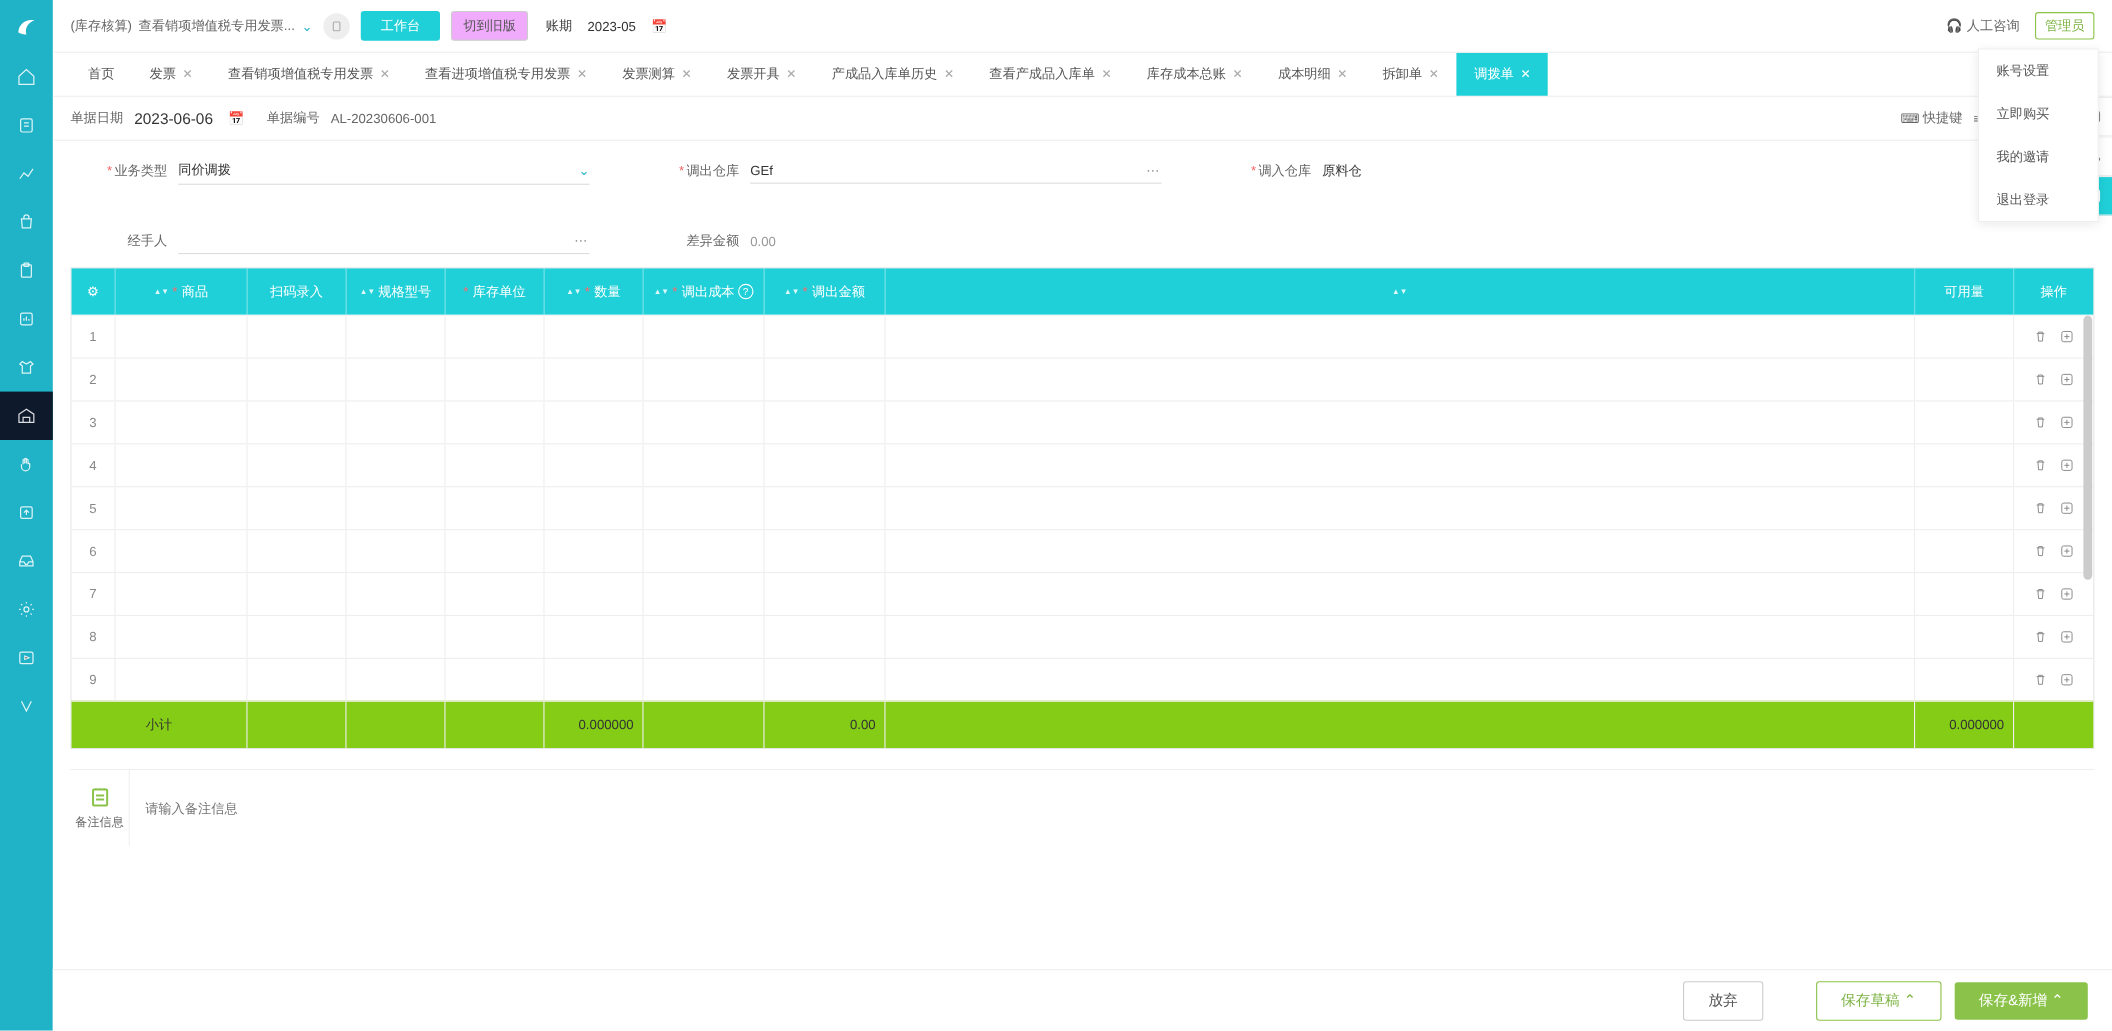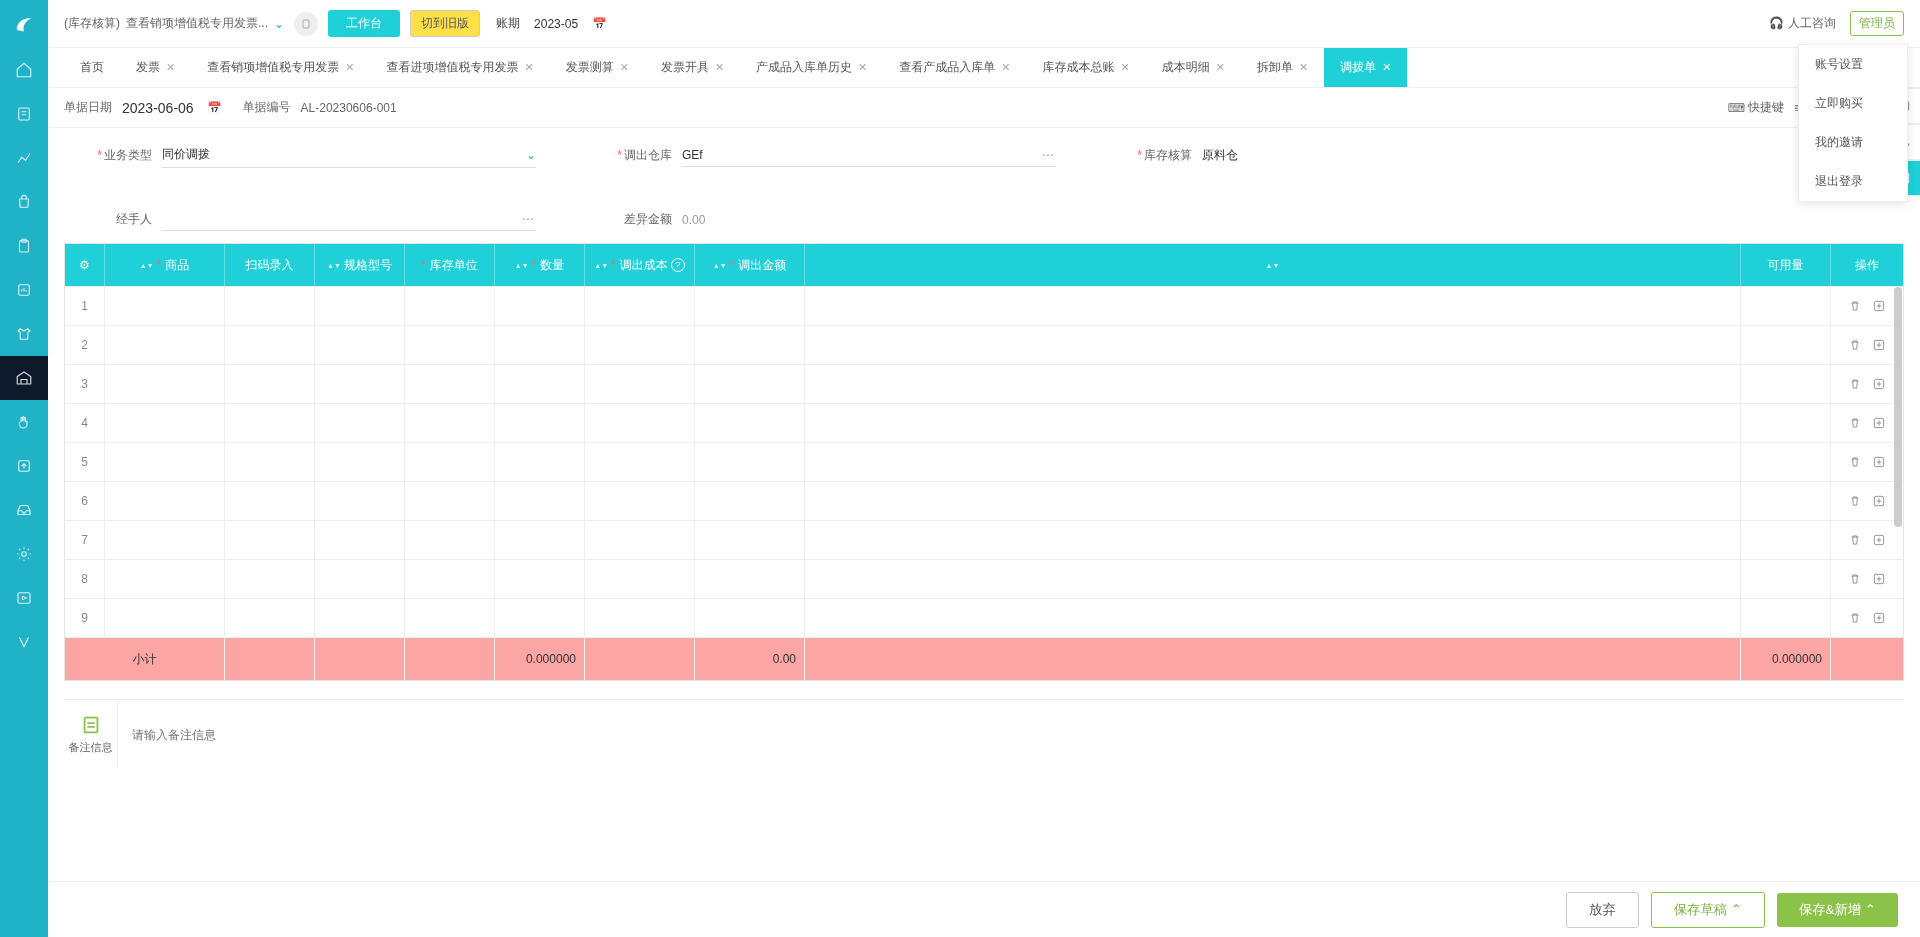--- a/index.html
+++ b/index.html
@@ -10,21 +10,21 @@
 .sidenav .logo svg { width: 22px; height: 22px; fill: #fff; }
 .sidenav .nav-item { width: 48px; height: 44px; display: flex; align-items: center; justify-content: center; cursor: pointer; }
 .sidenav .nav-item svg { width: 18px; height: 18px; fill: none; stroke: rgba(255,255,255,0.85); stroke-width: 1.5; }
 .sidenav .nav-item.dark { background: #0e1a2b; }
 .main { flex: 1; display: flex; flex-direction: column; position: relative; }
 .topbar { height: 48px; display: flex; align-items: center; padding: 0 16px; gap: 10px; border-bottom: 1px solid #eee; }
 .company { color: #666; font-size: 12px; max-width: 240px; overflow: hidden; white-space: nowrap; text-overflow: ellipsis; display: flex; align-items: center; gap: 6px; }
 .company .chev { color: #20b2c6; }
 .icon-btn-round { width: 24px; height: 24px; border-radius: 50%; background: #eee; display: flex; align-items: center; justify-content: center; }
 .btn-workbench { background: #20d0d8; color: #fff; border: none; padding: 5px 18px; border-radius: 3px; font-size: 12px; cursor: pointer; }
-.btn-outline { border: 1px solid #ccc; background: #fde047; color: #555; padding: 4px 10px; border-radius: 3px; font-size: 12px; cursor: pointer; }
+.btn-outline { border: 1px solid #ccc; background: #f0abfc; color: #555; padding: 4px 10px; border-radius: 3px; font-size: 12px; cursor: pointer; }
 .period-label { color: #404040; margin-left: 6px; }
 .period-val { color: #333; margin-left: 4px; }
 .cal-icon { color: #20b2c6; margin-left: 4px; }
 .topbar .spacer { flex: 1; }
 .top-right { display: flex; align-items: center; gap: 14px; color: #666; }
 .admin-btn { border: 1px solid #8bc34a; color: #7cb342; padding: 3px 8px; border-radius: 3px; cursor: pointer; position: relative; }
 .tabs { height: 40px; display: flex; align-items: center; padding: 0 16px; border-bottom: 1px solid #eee; gap: 0; overflow: hidden; }
 .tab { padding: 0 16px; height: 40px; display: flex; align-items: center; gap: 6px; color: #555; cursor: pointer; white-space: nowrap; }
 .tab .close { color: #aaa; font-size: 11px; }
 .tab.active { background: #20d0d8; color: #fff; }
@@ -46,33 +46,33 @@
 .grid.header .sort { display: inline-flex; flex-direction: column; line-height: 5px; font-size: 7px; opacity: 0.85; }
 .grid.header .req { color: #f56c6c; margin-right: 1px; }
 .ops-head { width: 72px; background: #20d0d8; color: #fff; height: 42px; display: flex; align-items: center; justify-content: center; }
 .head-row { display: flex; }
 .head-row .grid-area { flex: 1; }
 .body-rows { max-height: 392px; overflow-y: auto; }
 .body-row { display: flex; border-top: 1px solid #eee; }
 .body-row .grid > div { height: 38px; border-right: 1px solid #eee; display: flex; align-items: center; justify-content: center; color: #888; }
 .body-row .ops { width: 72px; display: flex; align-items: center; justify-content: center; gap: 10px; }
 .body-row .ops svg { width: 14px; height: 14px; stroke: #888; fill: none; stroke-width: 1.5; cursor: pointer; }
-.footer-row { display: flex; border-top: 1px solid #eee; background: #fca5a5; }
+.footer-row { display: flex; border-top: 1px solid #eee; background: #84cc16; }
 .footer-row .grid > div { height: 42px; border-right: 1px solid #eee; display: flex; align-items: center; justify-content: flex-end; padding: 0 8px; color: #333; font-weight: 500; }
 .footer-row .grid > div:first-child { justify-content: center; }
 .footer-row .ops { width: 72px; }
 .grid-area { flex: 1; }
 .remark { margin: 18px 16px 0; border-top: 1px solid #eee; display: flex; min-height: 70px; }
 .remark .side { width: 54px; display: flex; flex-direction: column; align-items: center; justify-content: center; gap: 4px; border-right: 1px solid #eee; }
 .remark .side svg { width: 22px; height: 22px; stroke: #8bc34a; fill: none; stroke-width: 2; }
 .remark .side span { color: #666; font-size: 11px; }
 .remark input { flex: 1; border: none; padding: 0 14px; font-size: 12px; outline: none; color: #333; }
 .bottom-bar { position: absolute; bottom: 0; left: 0; right: 0; height: 56px; border-top: 1px solid #eee; display: flex; align-items: center; justify-content: flex-end; padding: 0 22px; gap: 12px; background: #fff; }
 .btn-discard { border: 1px solid #ccc; background: #fff; color: #555; padding: 8px 22px; border-radius: 3px; cursor: pointer; }
-.btn-draft { border: 1px solid #8bc34a; background: #fff; color: #7cb342; padding: 8px 22px; border-radius: 3px; cursor: pointer; }
+.btn-draft { border: 1px solid #8bc34a; background: #fff; color: #7cb342; padding: 8px 22px; border-radius: 3px; cursor: pointer; margin-left: 36px; }
 .btn-save { border: none; background: #8bc34a; color: #fff; padding: 8px 22px; border-radius: 3px; cursor: pointer; }
 .dropdown { position: absolute; top: 44px; right: 12px; width: 110px; background: #fff; border: 1px solid #eee; box-shadow: 0 2px 10px rgba(0,0,0,0.1); z-index: 100; }
 .dropdown div { padding: 11px 16px; color: #555; cursor: pointer; font-size: 12px; }
 .right-rail { position: absolute; right: 0; top: 88px; width: 34px; display: flex; flex-direction: column; gap: 0; }
 .right-rail div { width: 34px; height: 36px; display: flex; align-items: center; justify-content: center; border: 1px solid #eee; border-right: none; cursor: pointer; background: #fff; }
 .right-rail div.active { background: #20d0d8; }
 .right-rail svg { width: 16px; height: 16px; stroke: #888; fill: none; stroke-width: 1.5; }
 .right-rail div.active svg { stroke: #fff; }
 .help-circ { width: 14px; height: 14px; border: 1px solid #fff; border-radius: 50%; display: inline-flex; align-items: center; justify-content: center; font-size: 9px; }
 .scroll-ind { position: absolute; right: 1px; top: 43px; width: 8px; height: 240px; background: #ccc; border-radius: 4px; }
@@ -267,21 +267,21 @@
           </div>
       </div>
       <div class="form-item">
         <div class="lbl"><span class="req">*</span><span>调出仓库</span></div>
         <div class="val">
             <span>GEf</span>
             <span class="more">⋯</span>
           </div>
       </div>
       <div class="form-item">
-        <div class="lbl"><span class="req">*</span><span>库存核算</span></div>
+        <div class="lbl"><span class="req">*</span><span>调入仓库</span></div>
         <div class="val" style="border-bottom:none">
             <span>原料仓</span>
           </div>
       </div>
       <div class="form-item">
         <div class="lbl"><span>经手人</span></div>
         <div class="val">
             <span></span>
             <span class="more">⋯</span>
           </div>

